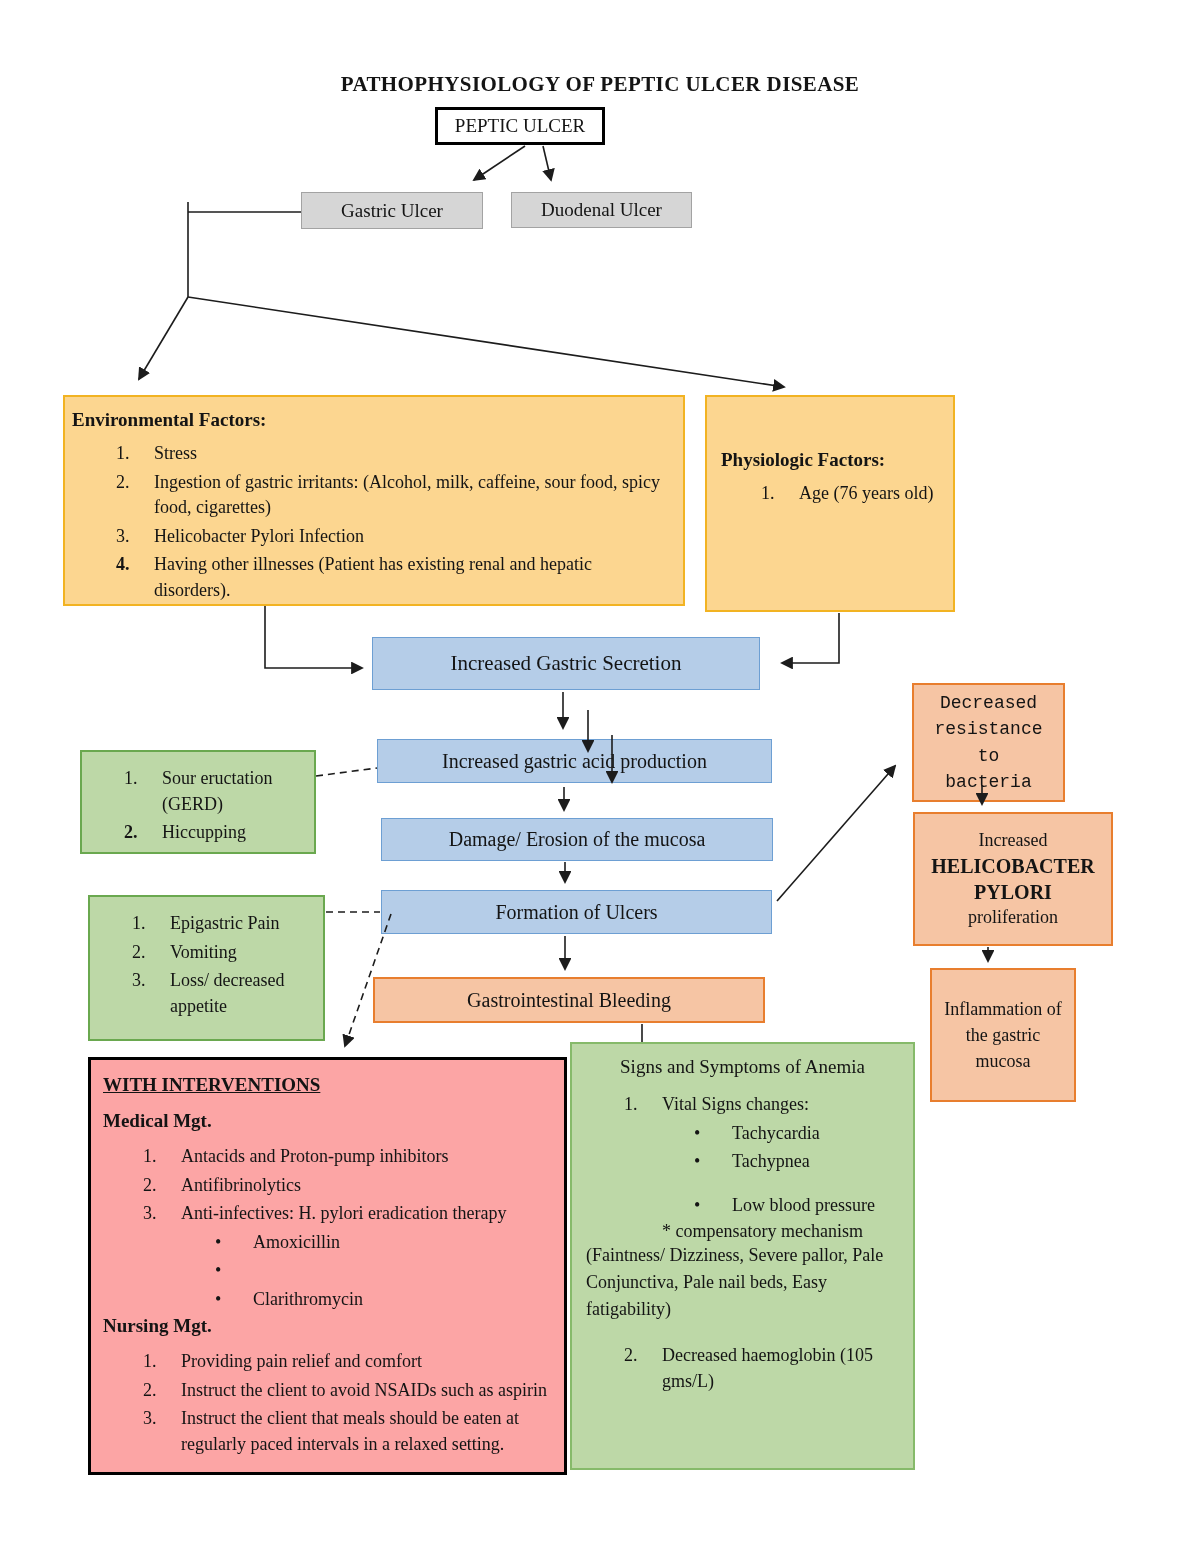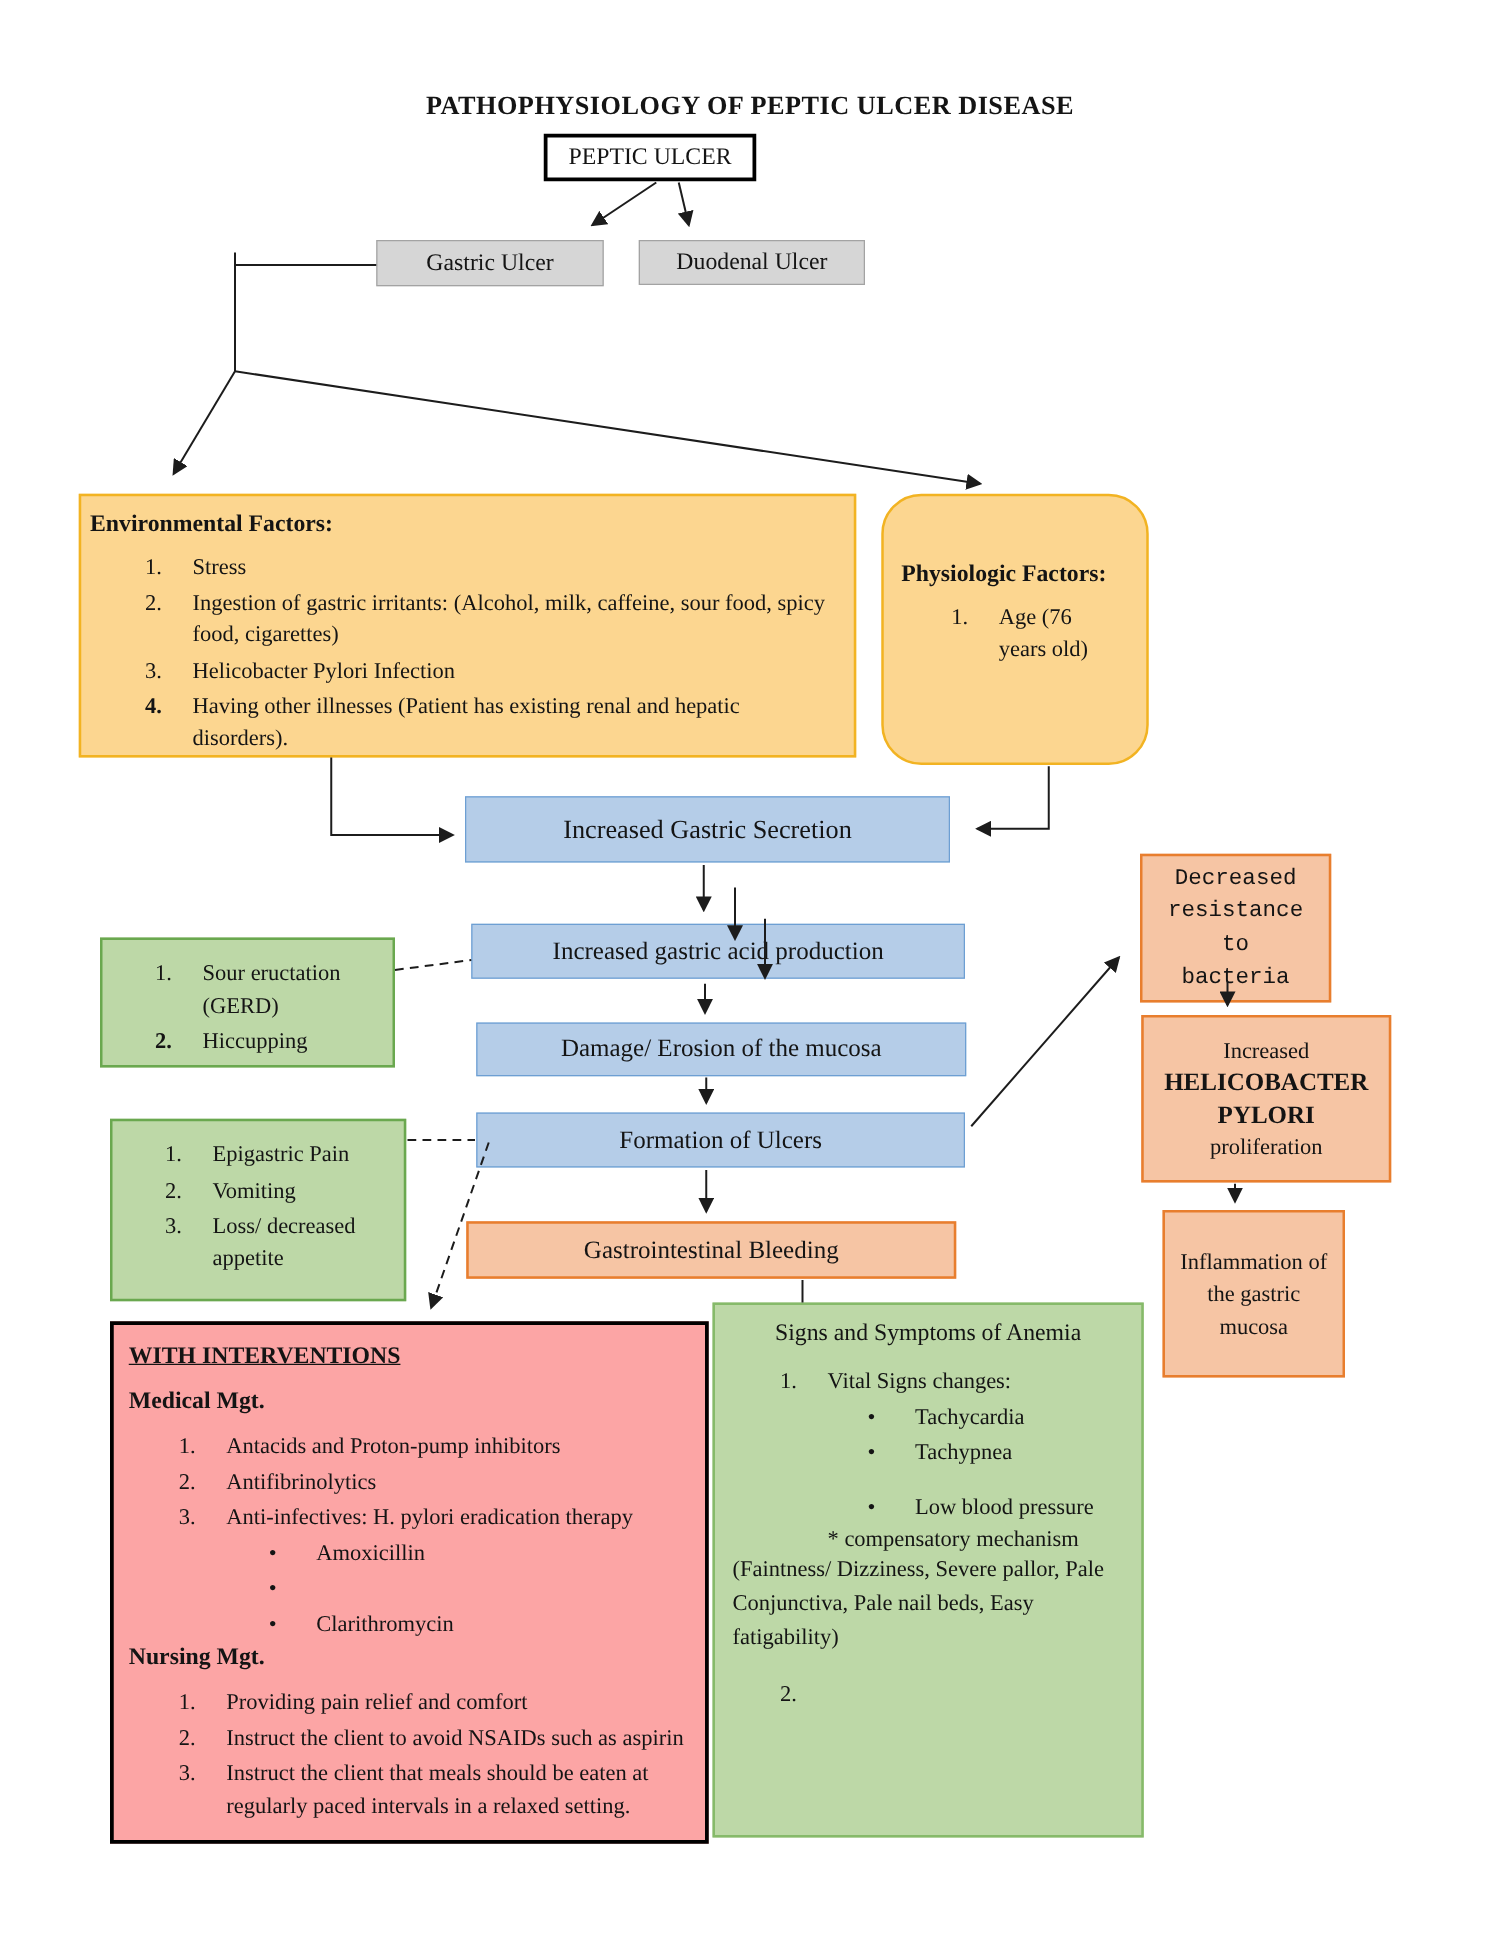--- a/index.html
+++ b/index.html
@@ -84,21 +84,21 @@
         <span class="mk">3.</span>
         <span class="tx">Helicobacter Pylori Infection</span>
       </div>
       <div class="li">
         <span class="mk b">4.</span>
         <span class="tx">Having other illnesses (Patient has existing renal and hepatic disorders).</span>
       </div>
     </div>
 </div>
 
-<div class="abs orange-box" style="left:705px;top:395px;width:214px;height:217px;padding:52px 14px 12px 14px;border-radius:32px;">
+<div class="abs orange-box" style="left:705px;top:395px;width:250px;height:217px;padding:52px 14px 12px 14px;">
   <div class="hd">Physiologic Factors:</div>
   <div class="list indent2">
       <div class="li">
         <span class="mk">1.</span>
         <span class="tx">Age (76 years old)</span>
       </div>
     </div>
 </div>
 
 <div class="abs blue-box center" style="left:372px;top:637px;width:388px;height:53px;font-size:21px;">Increased Gastric Secretion</div>
@@ -216,20 +216,21 @@
     <div class="li">
         <span class="mk">•</span>
         <span class="tx">Low blood pressure</span>
       </div>
   </div>
   <div style="padding-left:80px;margin-top:2px;">* compensatory mechanism</div>
   <div class="note" style="padding-left:4px;">(Faintness/ Dizziness, Severe pallor, Pale Conjunctiva, Pale nail beds, Easy fatigability)</div>
   <div class="list" style="padding-left:42px;margin-top:20px;">
     <div class="li">
         <span class="mk">2.</span>
+        <span class="tx">Decreased haemoglobin (105 gms/L)</span>
       </div>
   </div>
 </div>
 
 <svg class="wires" width="1200" height="1553" viewBox="0 0 1200 1553">
   <defs>
     <marker id="ah" viewBox="0 0 10 10" refX="8.5" refY="5" markerWidth="8" markerHeight="8" orient="auto-start-reverse">
       <path d="M0,0 L10,5 L0,10 z" fill="#1c1c1c"></path>
     </marker>
   </defs>

